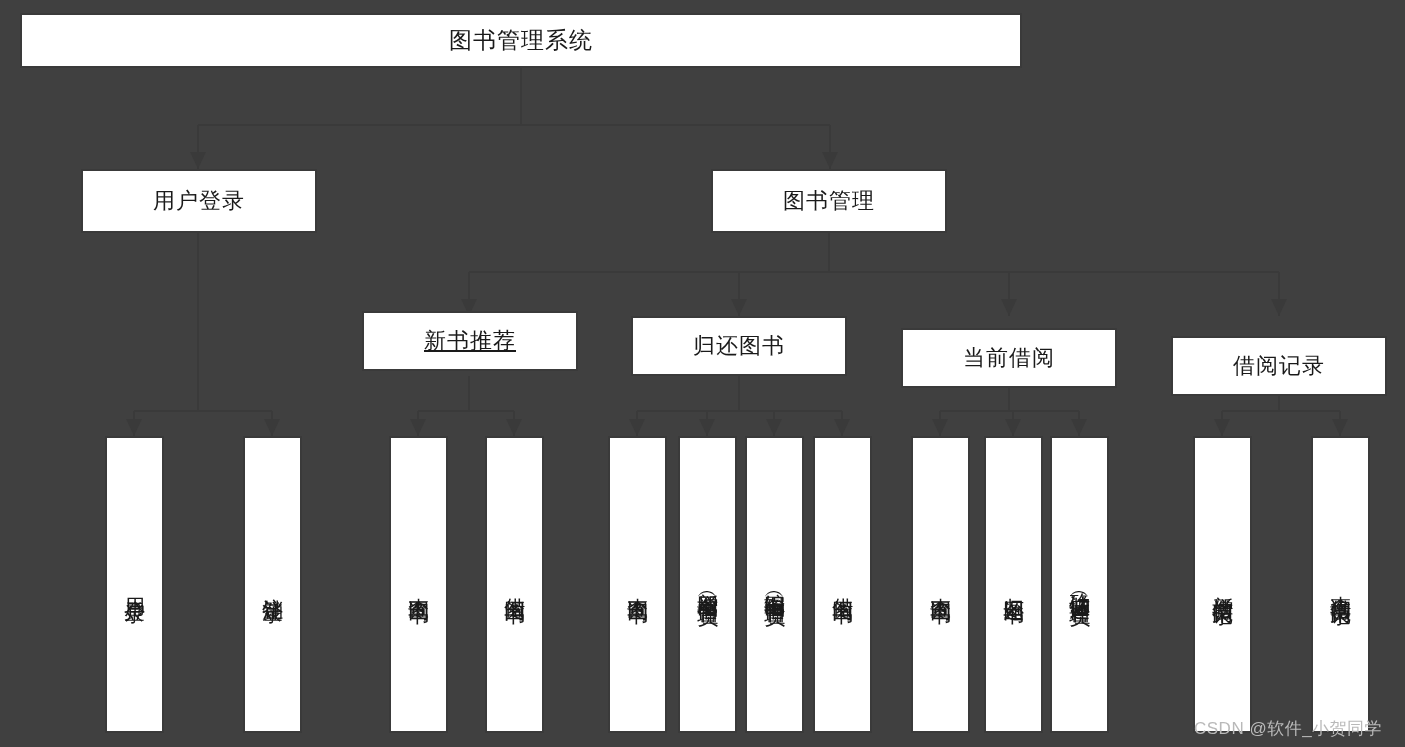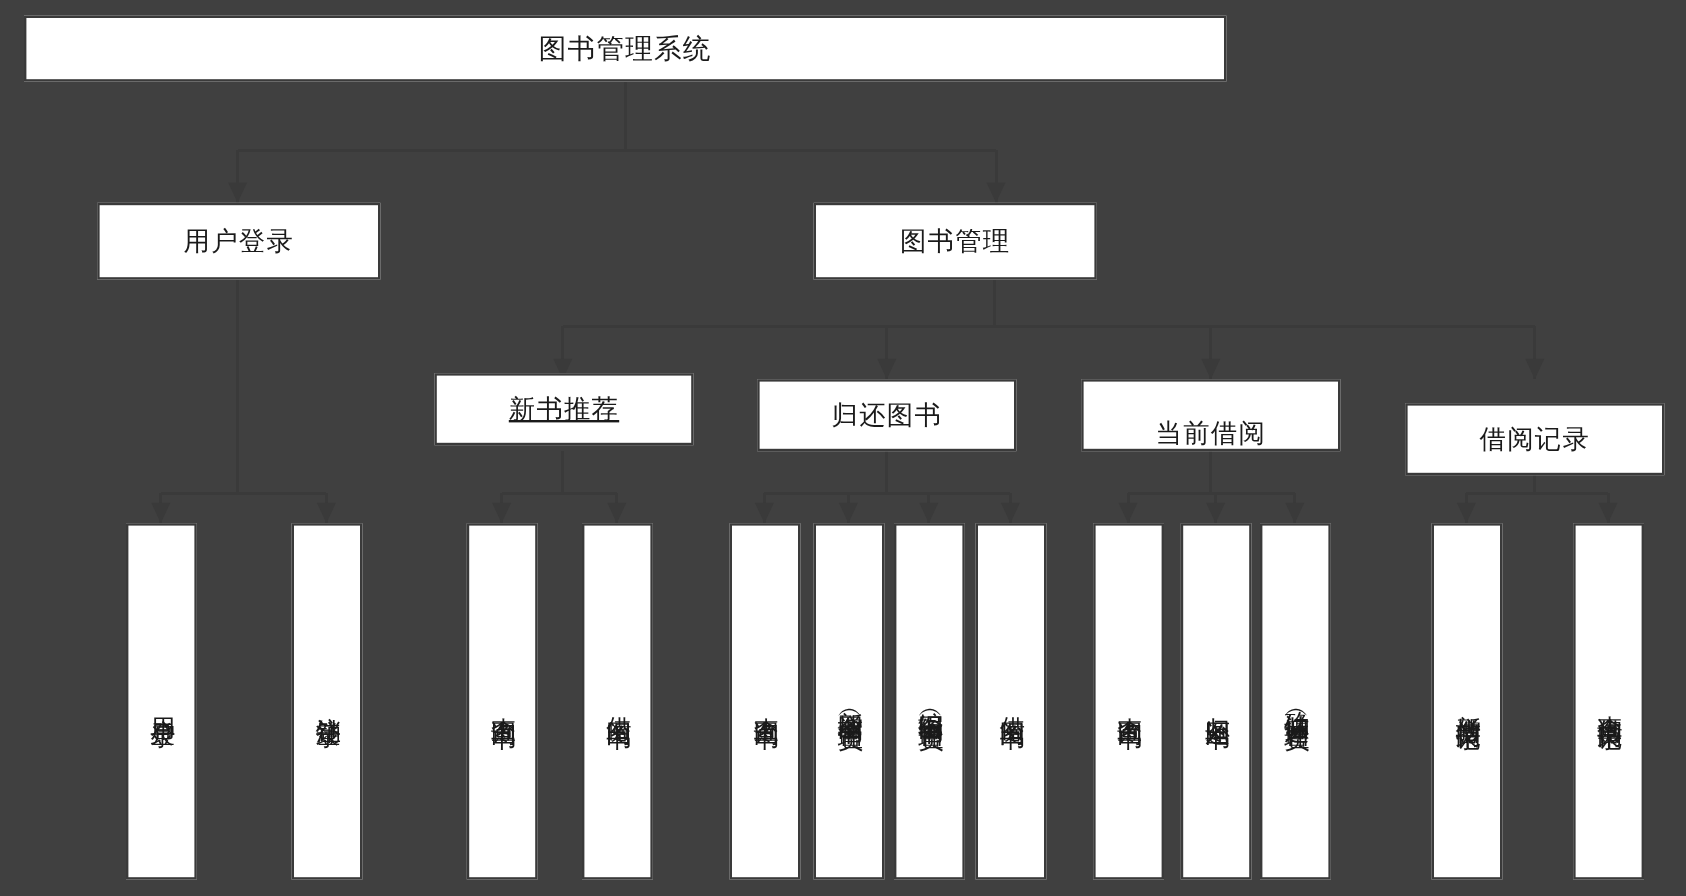--- a/index.html
+++ b/index.html
@@ -122,30 +122,30 @@
       <path d="M 1332 419 L 1348 419 L 1340 436 Z" fill="#3a3a3a"></path>
     </svg>
 
   <div id="nodes">
       <div class="node horiz root" style="left: 20px; top: 13px; width: 1002px; height: 55px;">
         <span>图书管理系统</span>
       </div>
       <div class="node horiz" style="left: 81px; top: 169px; width: 236px; height: 64px;">
         <span>用户登录</span>
       </div>
-      <div class="node horiz" style="left: 678px; top: 169px; width: 236px; height: 64px;">
+      <div class="node horiz" style="left: 711px; top: 169px; width: 236px; height: 64px;">
         <span>图书管理</span>
       </div>
       <div class="node horiz" style="left: 362px; top: 311px; width: 216px; height: 60px; text-decoration: underline;">
         <span>新书推荐</span>
       </div>
       <div class="node horiz" style="left: 631px; top: 316px; width: 216px; height: 60px;">
         <span>归还图书</span>
       </div>
-      <div class="node horiz" style="left: 901px; top: 316px; width: 216px; height: 60px; align-items: flex-end;">
+      <div class="node horiz" style="left: 901px; top: 328px; width: 216px; height: 60px;">
         <span>当前借阅</span>
       </div>
       <div class="node horiz" style="left: 1171px; top: 336px; width: 216px; height: 60px;">
         <span>借阅记录</span>
       </div>
       <div class="node vert" style="left: 105px; top: 436px; width: 59px; height: 297px;">
         <span>用户登录</span>
       </div>
       <div class="node vert" style="left: 243px; top: 436px; width: 59px; height: 297px;">
         <span>注销登录</span>
@@ -178,14 +178,15 @@
         <span>确认归还（管理员）</span>
       </div>
       <div class="node vert" style="left: 1193px; top: 436px; width: 59px; height: 297px;">
         <span>新增借阅记录</span>
       </div>
       <div class="node vert" style="left: 1311px; top: 436px; width: 59px; height: 297px;">
         <span>查询借阅记录</span>
       </div>
     </div>
 
+  <div class="watermark" style="left: 1194px; top: 717px;">CSDN @软件_小贺同学</div>
 
 </div>
 
 </body></html>

